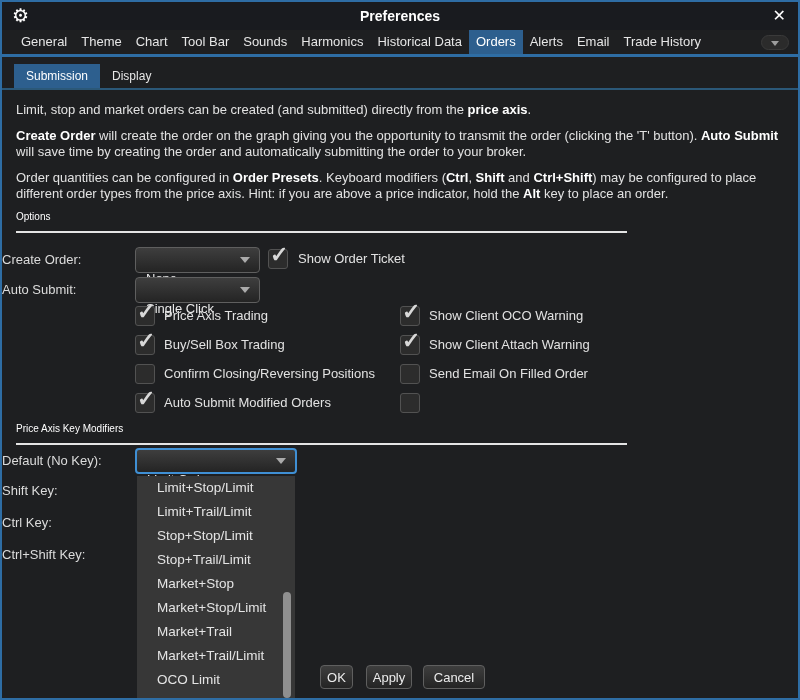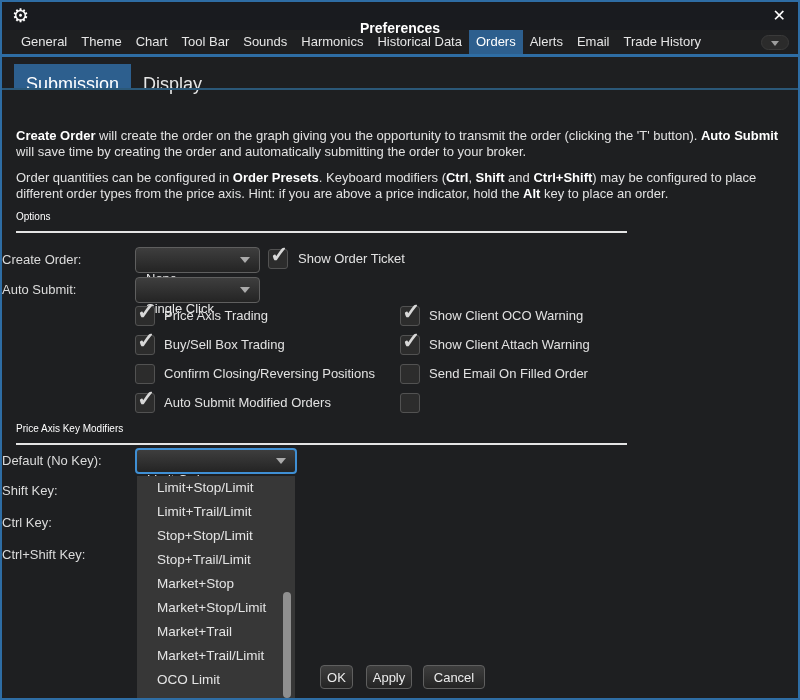--- a/index.html
+++ b/index.html
@@ -6,34 +6,34 @@
   html,body { width:800px; height:700px; background:#101214; font-family:"Liberation Sans", sans-serif; }
   .window {
     position:absolute; left:0; top:0; width:800px; height:700px;
     background:#1e1f21; border:2px solid #2e6da4; overflow:hidden;
     color:#e2e2e2; font-size:13px;
   }
   
   .titlebar { position:absolute; left:0; top:0; width:796px; height:28px; background:#191b1f; }
   .gear { position:absolute; left:10px; top:2px; font-size:19px; color:#ffffff; }
   .title { position:absolute; left:0; top:0; width:100%; height:28px; line-height:28px;
-           text-align:center; font-weight:bold; font-size:14px; color:#ffffff;margin-top:12px; }
+           text-align:center; font-weight:bold; font-size:14px; color:#ffffff; }
   .close { position:absolute; right:12px; top:4px; font-size:16px; color:#ffffff; cursor:default; }
   
   .tabbar { position:absolute; left:12px; top:28px; height:24px; display:flex; align-items:center; }
   .tab { padding:4px 7px; line-height:16px; color:#e6e6e6; white-space:nowrap; font-size:13px; }
   .tab.selected { background:#2d5f8e; color:#ffffff; }
   .tab-overflow { position:absolute; right:9px; top:33px; width:28px; height:15px;
                   background:#2b2b2b; border-radius:8px; border:1px solid #3a3a3a; }
   .tri { position:absolute; left:9px; top:5px; width:0; height:0;
          border-left:4px solid transparent; border-right:4px solid transparent; border-top:5px solid #9d9d9d; }
   .tab-underline { position:absolute; left:0; top:52px; width:796px; height:3px; background:#2e6da4; }
   
   .subtabbar { position:absolute; left:12px; top:62px; height:24px; display:flex; }
-  .subtab { padding:12px 12px; line-height:16px; color:#e6e6e6; font-size:18px; }
+  .subtab { padding:4px 12px; line-height:16px; color:#e6e6e6; font-size:12px; }
   .subtab.selected { background:#2d5f8e; color:#ffffff; }
   .subtab-underline { position:absolute; left:0; top:86px; width:796px; height:2px; background:#2b5878; }
   
   .para { position:absolute; left:14px; width:772px; line-height:16px; color:#e2e2e2; }
   .b { font-weight:bold; color:#ffffff; }
   
   .section-h { position:absolute; left:14px; font-size:10px; font-weight:normal; color:#ffffff; }
   .h-line { position:absolute; left:14px; width:611px; height:2px; background:#e4e4e4; }
   
   .rlabel { position:absolute; left:0; width:128px; height:26px; line-height:26px;
@@ -93,20 +93,21 @@
     <span class="tri"></span>
   </div>
   <div class="tab-underline"></div>
 
   <div class="subtabbar">
     <div class="subtab selected">Submission</div>
     <div class="subtab">Display</div>
   </div>
   <div class="subtab-underline"></div>
 
+  <p class="para" style="top:100px"><span>Limit, stop and market orders can be created (and submitted) directly from the </span><span class="b">price axis</span><span>.</span></p>
   <p class="para" style="top:126px"><span class="b">Create Order</span><span> will create the order on the graph giving you the opportunity to transmit the order (clicking the 'T' button).  </span><span class="b">Auto Submit</span><span> will save time by creating the order and automatically submitting the order to your broker.</span></p>
   <p class="para" style="top:168px"><span>Order quantities can be configured in </span><span class="b">Order Presets</span><span>.  Keyboard modifiers (</span><span class="b">Ctrl</span><span>, </span><span class="b">Shift</span><span> and </span><span class="b">Ctrl+Shift</span><span>) may be configured to place different order types from the price axis.  Hint: if you are above a price indicator, hold the </span><span class="b">Alt</span><span> key to place an order.</span></p>
 
   <div class="section-h" style="top:209px">Options</div>
   <div class="h-line" style="top:229px"></div>
 
   <div class="rlabel" style="top:245px">Create Order:</div>
   <div class="dd" style="left:133px; top:245px; width:125px">
     <span class="dd-text">None</span>
     <span class="dd-arrow"></span>

